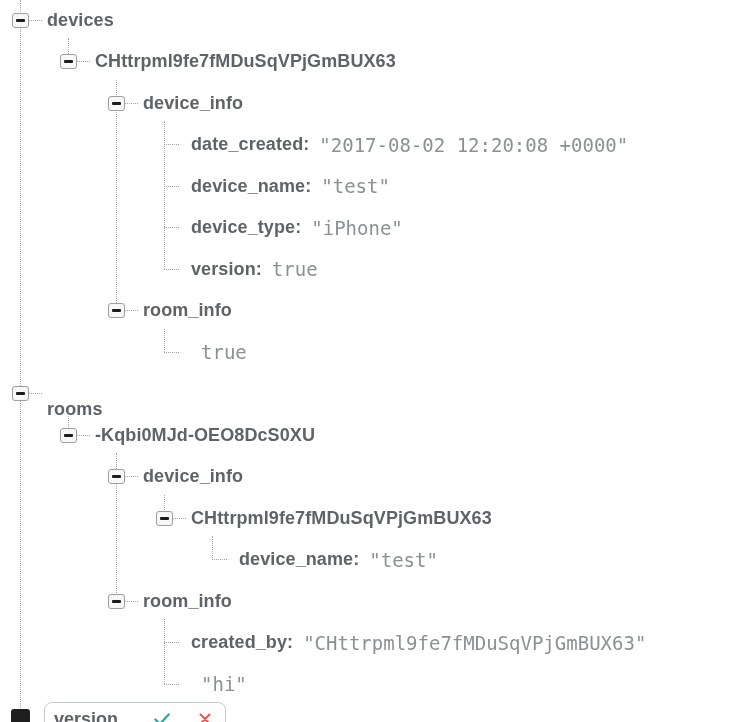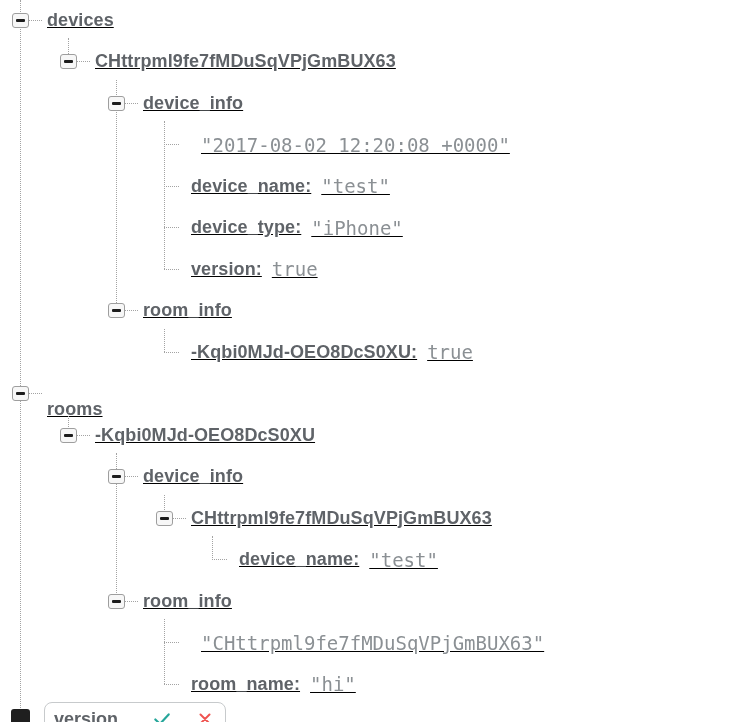--- a/index.html
+++ b/index.html
@@ -15,21 +15,20 @@
   .expander{
     position:absolute;width:17px;height:15px;box-sizing:border-box;
     background:var(--expander-bg);border:1px solid var(--expander-border);
     border-radius:3px;display:flex;align-items:center;justify-content:center;
     cursor:pointer;
   }
   .expander .minus{width:9px;height:3px;border-radius:1px;background:var(--expander-glyph);}
   .labelwrap{
     position:absolute;height:28px;display:flex;align-items:center;
     white-space:nowrap;
-    text-decoration:underline;
   }
   .nodekey{font-weight:bold;font-size:18px;color:var(--key-text);letter-spacing:0.1px;}
   .nodeval{font-family:"DejaVu Sans Mono","Liberation Mono",monospace;font-size:19px;color:var(--value-text);margin-left:10px;}
   
   .collapsed-square{
     position:absolute;left:11px;top:709px;width:19px;height:16px;
     background:var(--collapsed-square);border-radius:3px;cursor:pointer;
   }
   .editor-box{
     position:absolute;left:44px;top:702px;width:182px;height:34px;
@@ -68,20 +67,21 @@
       <div class="hline" style="left: 124px; top: 102.5px; width: 14px;"></div>
       <div class="expander" style="left: 107.5px; top: 95.5px;">
         <div class="minus"></div>
       </div>
       <div class="labelwrap" style="left: 143px; top: 89px;">
         <span class="nodekey">device_info</span>
       </div>
       <div class="vline" style="left: 163.5px; top: 121px; height: 148px;"></div>
       <div class="hline" style="left: 164px; top: 144px; width: 15px;"></div>
       <div class="labelwrap" style="left: 191px; top: 130.5px;">
+        <span class="nodekey">date_created:</span>
         <span class="nodeval">"2017-08-02 12:20:08 +0000"</span>
       </div>
       <div class="hline" style="left: 164px; top: 185.5px; width: 15px;"></div>
       <div class="labelwrap" style="left: 191px; top: 172px;">
         <span class="nodekey">device_name:</span>
         <span class="nodeval">"test"</span>
       </div>
       <div class="hline" style="left: 164px; top: 227px; width: 15px;"></div>
       <div class="labelwrap" style="left: 191px; top: 213.5px; align-items: center;">
         <span class="nodekey">device_type:</span>
@@ -95,21 +95,20 @@
       <div class="hline" style="left: 124px; top: 310px; width: 14px;"></div>
       <div class="expander" style="left: 107.5px; top: 303px;">
         <div class="minus"></div>
       </div>
       <div class="labelwrap" style="left: 143px; top: 296.5px;">
         <span class="nodekey">room_info</span>
       </div>
       <div class="vline" style="left: 163.5px; top: 328.5px; height: 23.5px;"></div>
       <div class="hline" style="left: 164px; top: 351.5px; width: 15px;"></div>
       <div class="labelwrap" style="left: 191px; top: 338px;">
-        <span class="nodekey">-Kqbi0MJd-OEO8DcS0XU:</span>
         <span class="nodeval">true</span>
       </div>
       <div class="hline" style="left: 28px; top: 393px; width: 14px;"></div>
       <div class="expander" style="left: 11.5px; top: 386px;">
         <div class="minus"></div>
       </div>
       <div class="labelwrap" style="left: 47px; top: 379.5px; margin-top: 16px;">
         <span class="nodekey">rooms</span>
       </div>
       <div class="vline" style="left: 67.5px; top: 411.5px; height: 23.5px;"></div>
@@ -145,25 +144,25 @@
       <div class="hline" style="left: 124px; top: 600.5px; width: 14px;"></div>
       <div class="expander" style="left: 107.5px; top: 593.5px;">
         <div class="minus"></div>
       </div>
       <div class="labelwrap" style="left: 143px; top: 587px;">
         <span class="nodekey">room_info</span>
       </div>
       <div class="vline" style="left: 163.5px; top: 619px; height: 65px;"></div>
       <div class="hline" style="left: 164px; top: 642px; width: 15px;"></div>
       <div class="labelwrap" style="left: 191px; top: 628.5px;">
+        <span class="nodekey">created_by:</span>
         <span class="nodeval">"CHttrpml9fe7fMDuSqVPjGmBUX63"</span>
       </div>
       <div class="hline" style="left: 164px; top: 683.5px; width: 15px;"></div>
       <div class="labelwrap" style="left: 191px; top: 670px;">
-        <span class="nodekey">room_name:</span>
         <span class="nodeval">"hi"</span>
       </div>
     </div>
 
   <div class="collapsed-square"></div>
   <div class="editor-box">
     <span class="editor-name">version</span>
     <span class="icon-btn confirm-btn">
       <svg width="20" height="20" viewBox="0 0 24 24">
         <path d="M4 12.5 L9.5 18 L20 6.5" fill="none" stroke="var(--confirm)" stroke-width="2.6" stroke-linecap="round" stroke-linejoin="round"></path>

